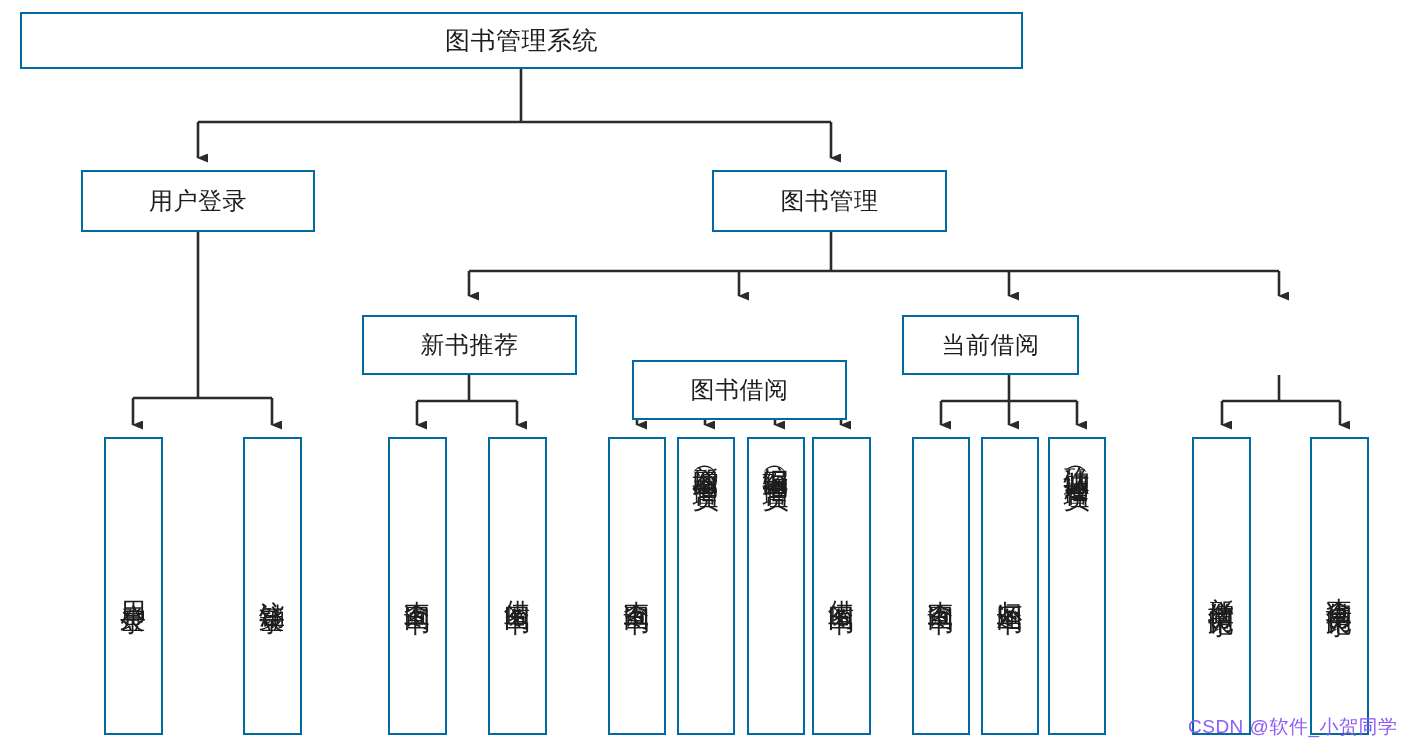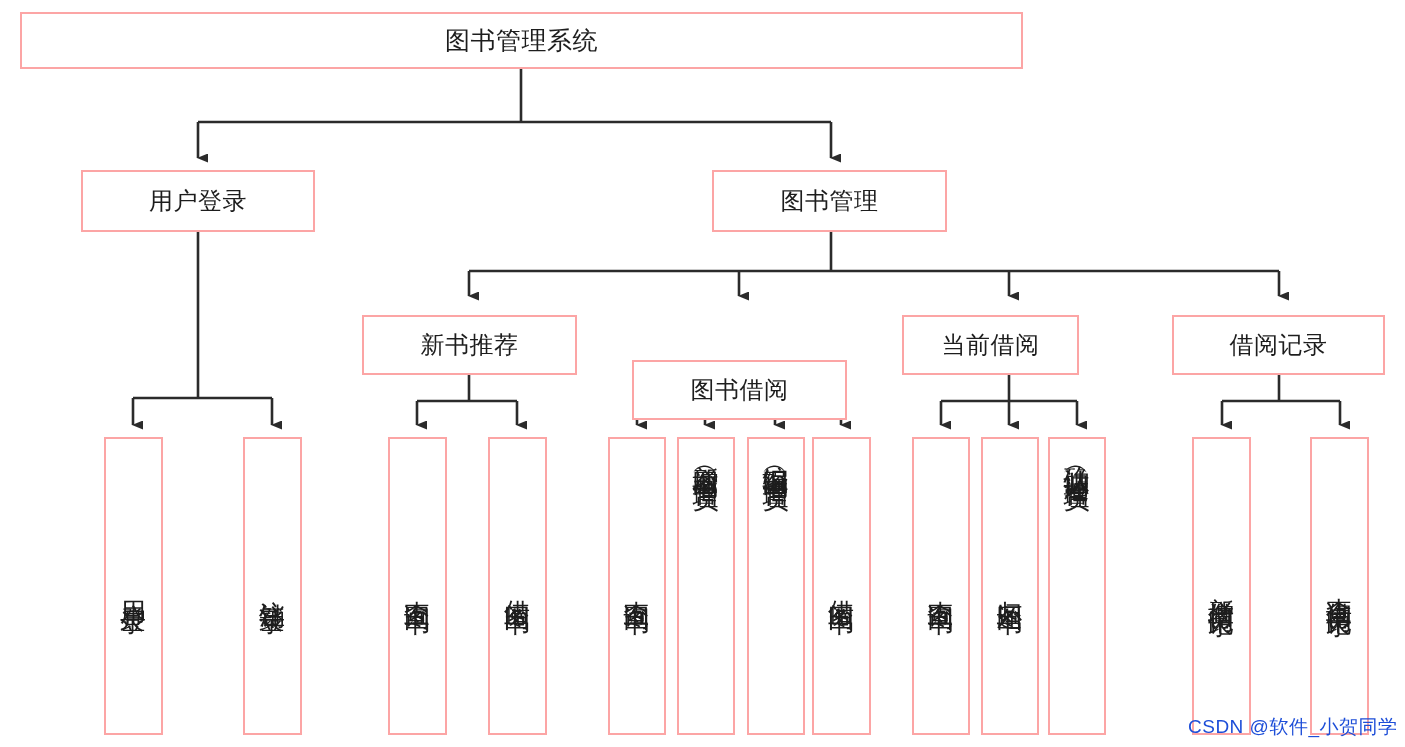--- a/index.html
+++ b/index.html
@@ -24,21 +24,21 @@
     left: 0;
     top: 0;
     width: 1405px;
     height: 747px;
     pointer-events: none;
   }
   .node {
     position: absolute;
     box-sizing: border-box;
     background: #ffffff;
-    border: 2px solid #fca5a5;
+    border: 2px solid #0369a1;
     display: flex;
     align-items: center;
     justify-content: center;
     z-index: 3;
   }
   .node-label {
     display: block;
     text-align: center;
     line-height: 1.06;
     color: #1d1d1d;
@@ -68,21 +68,21 @@
   }
   .node.vert.short {
     align-items: center;
     padding-top: 0;
   }
   .watermark {
     position: absolute;
     left: 1188px;
     top: 714px;
     font-size: 19px;
-    color: #1d4ed8;
+    color: #8b5cf6;
     letter-spacing: 0.5px;
     white-space: nowrap;
     z-index: 6;
     user-select: none;
   }
 </style>
 </head>
 <body>
 
 <div id="diagram-root">
@@ -154,23 +154,20 @@
   </div>
 
   <div class="node horiz" style="left:632px; top:315px; width:215px; height:60px;margin-top:45px;">
     <span class="node-label">图书借阅</span>
   </div>
 
   <div class="node horiz" style="left:902px; top:315px; width:177px; height:60px;">
     <span class="node-label">当前借阅</span>
   </div>
 
-  <div class="node horiz" style="left:1172px; top:315px; width:213px; height:60px;">
-    <span class="node-label">借阅记录</span>
-  </div>
 
   <div class="node vert short" style="left:104px; top:437px; width:59px; height:298px;">
     <span class="node-label">用户登录</span>
   </div>
 
   <div class="node vert short" style="left:243px; top:437px; width:59px; height:298px;">
     <span class="node-label">注销登录</span>
   </div>
 
   <div class="node vert short" style="left:388px; top:437px; width:59px; height:298px;">

